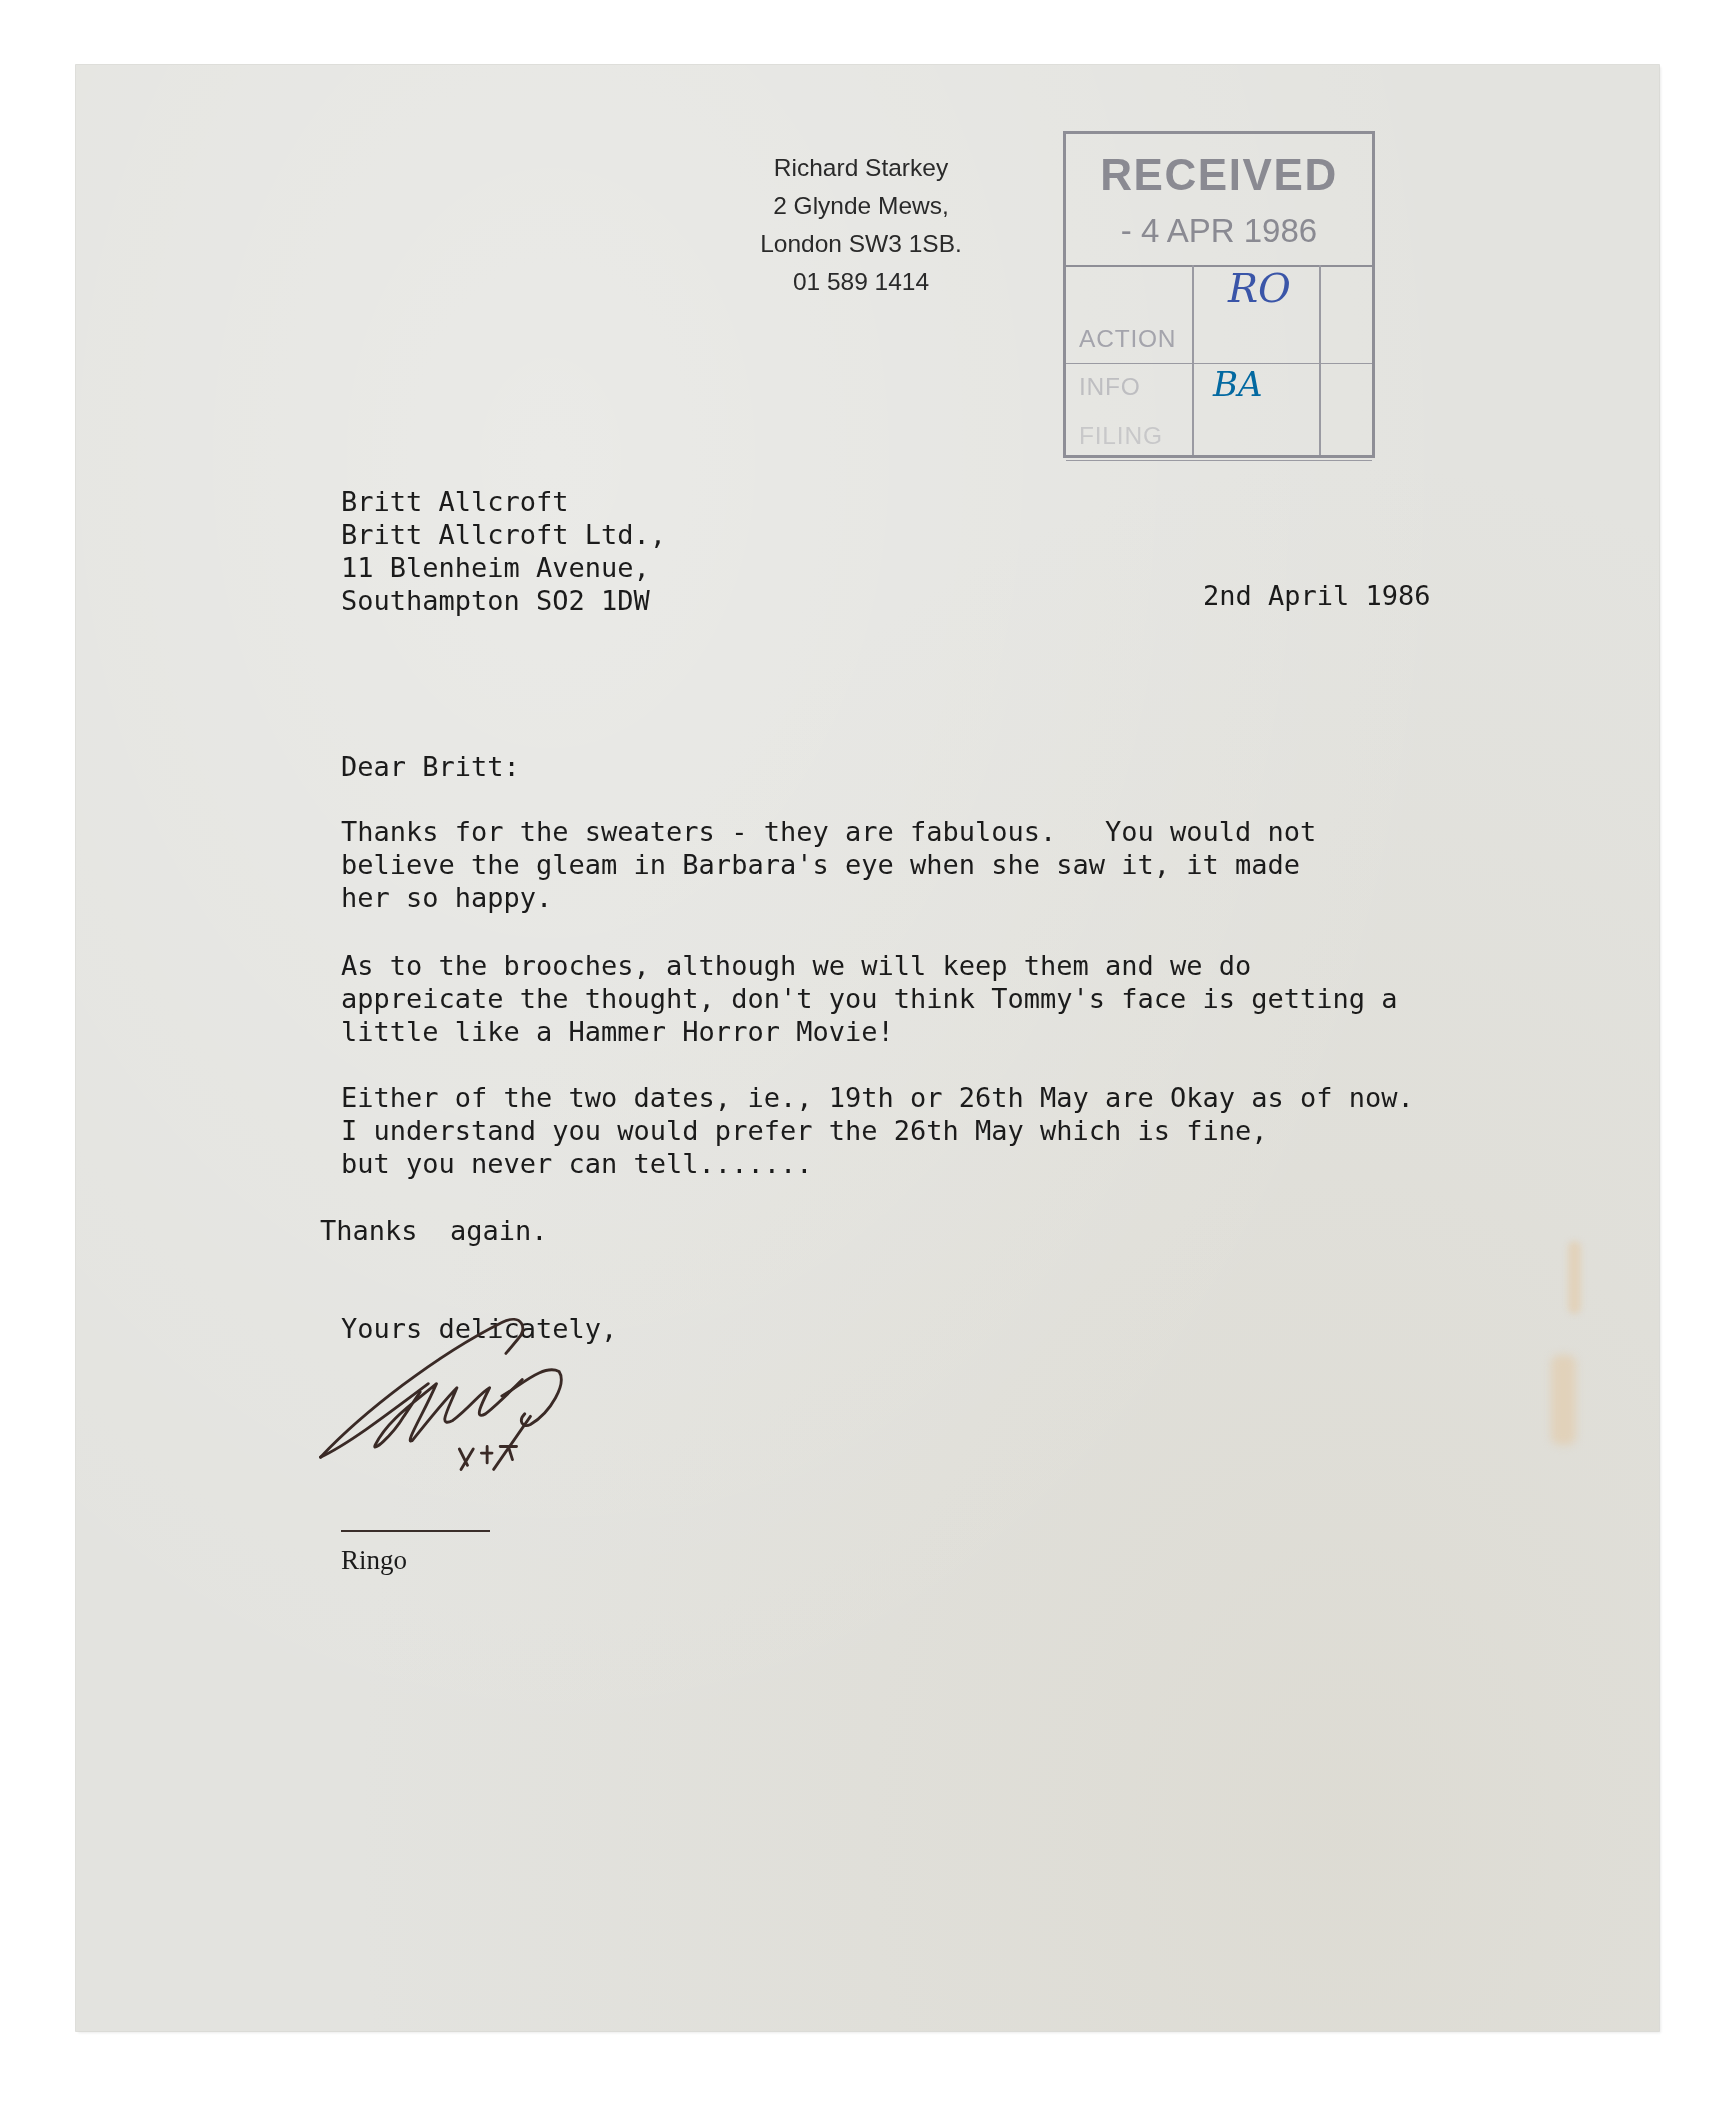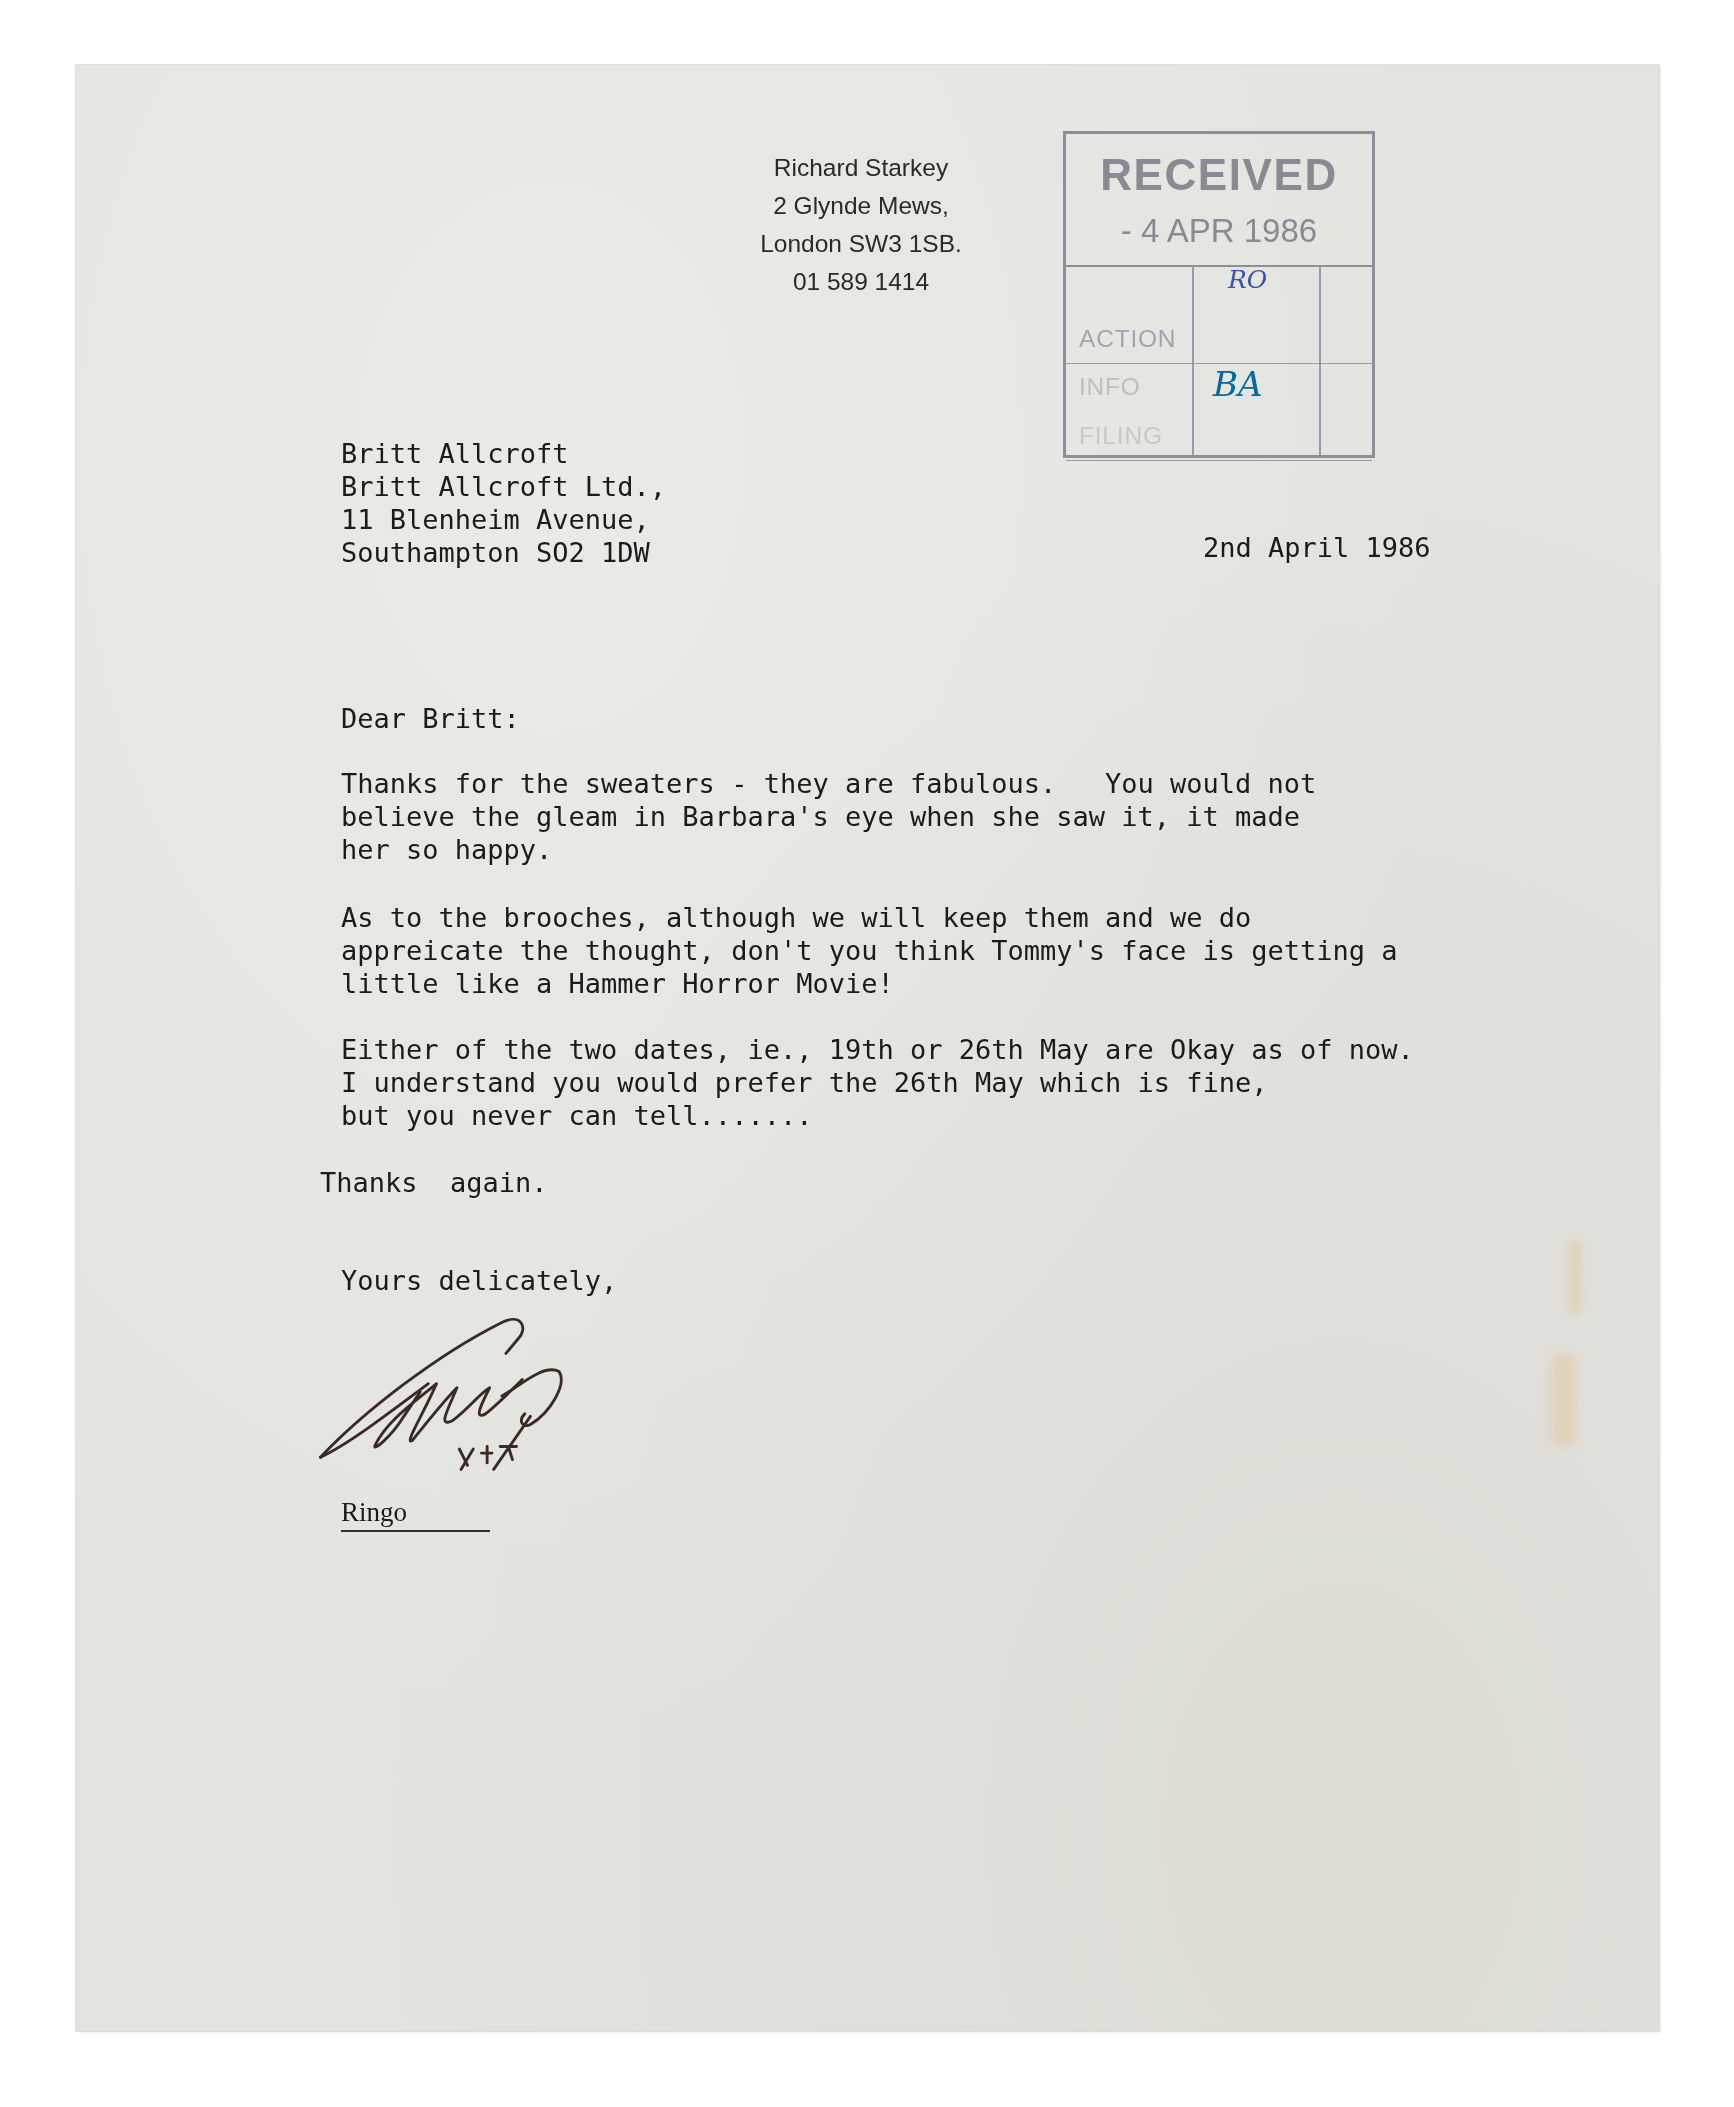--- a/index.html
+++ b/index.html
@@ -38,21 +38,21 @@
   .stamp-date { position:absolute; left:0; right:0; top:78px; text-align:center;
     font-size:33px; color:#8a8a92; }
   .stamp-grid { position:absolute; left:0; right:0; top:131px; bottom:0;
     border-top:2.4px solid #8e8e96; }
   .stamp-row { position:absolute; left:0; right:0; height:48px; border-bottom:1.6px solid #9a9aa2; }
   .stamp-row:last-child { border-bottom:none; }
   .stamp-label { position:absolute; left:13px; top:9.8px; font-size:24.5px; color:#a4a4ac; letter-spacing:0.8px; }
   .stamp-vline { position:absolute; top:131px; bottom:0; width:1.6px; background:#9a9aa2; }
   .stamp-hand { position:absolute; font-family:"DejaVu Serif", serif; font-style:italic; }
 
-  .typed { position:absolute; font-size:27px; line-height:33px; color:#1b1b1b; white-space:pre; }
+  .typed { position:absolute; font-size:27px; line-height:33px; color:#1b1b1b; white-space:pre;margin-top:48px; }
   .addr { left:341px; top:437px; }
   .date { left:1203px; top:531px; }
   .greeting { left:341px; top:702px; }
   .para1 { left:341px; top:767px; }
   .para2 { left:341px; top:901px; }
   .para3 { left:341px; top:1033px; }
   .thanks { left:320px; top:1166px; }
   .closing { left:341px; top:1264px; }
   .signame { left:341px; top:1496px;font-family:Liberation Serif, serif; }
   .sig-underline { position:absolute; left:341px; top:1530px; width:149px; height:1.6px; background:#3a2e2a; }
@@ -81,21 +81,21 @@
     </div>
     <div class="stamp-row" style="top:145px">
       <span class="stamp-label" style="opacity:0.45">FILING</span>
     </div>
     <div class="stamp-row" style="top:96px">
       <span class="stamp-label" style="opacity:0.6">INFO</span>
     </div>
   </div>
   <div class="stamp-vline" style="left:126px"></div>
   <div class="stamp-vline" style="left:253px"></div>
-  <div class="stamp-hand" style="left:162px; top:131px; font-size:25px; color:#3a55a8;">RO</div>
+  <div class="stamp-hand" style="left:162px; top:131px; font-size:40px; color:#3a55a8;">RO</div>
   <div class="stamp-hand" style="left:147px; top:230px; font-size:34px; color:#0369a1;">BA</div>
 </div>
 
 <div class="typed addr"><div>Britt Allcroft</div><div>Britt Allcroft Ltd.,</div><div>11 Blenheim Avenue,</div><div>Southampton SO2 1DW</div></div>
 
 <div class="typed date">2nd April 1986</div>
 
 <div class="typed greeting">Dear Britt:</div>
 
 <div class="typed para1"><div>Thanks for the sweaters - they are fabulous.   You would not</div><div>believe the gleam in Barbara's eye when she saw it, it made</div><div>her so happy.</div></div>

